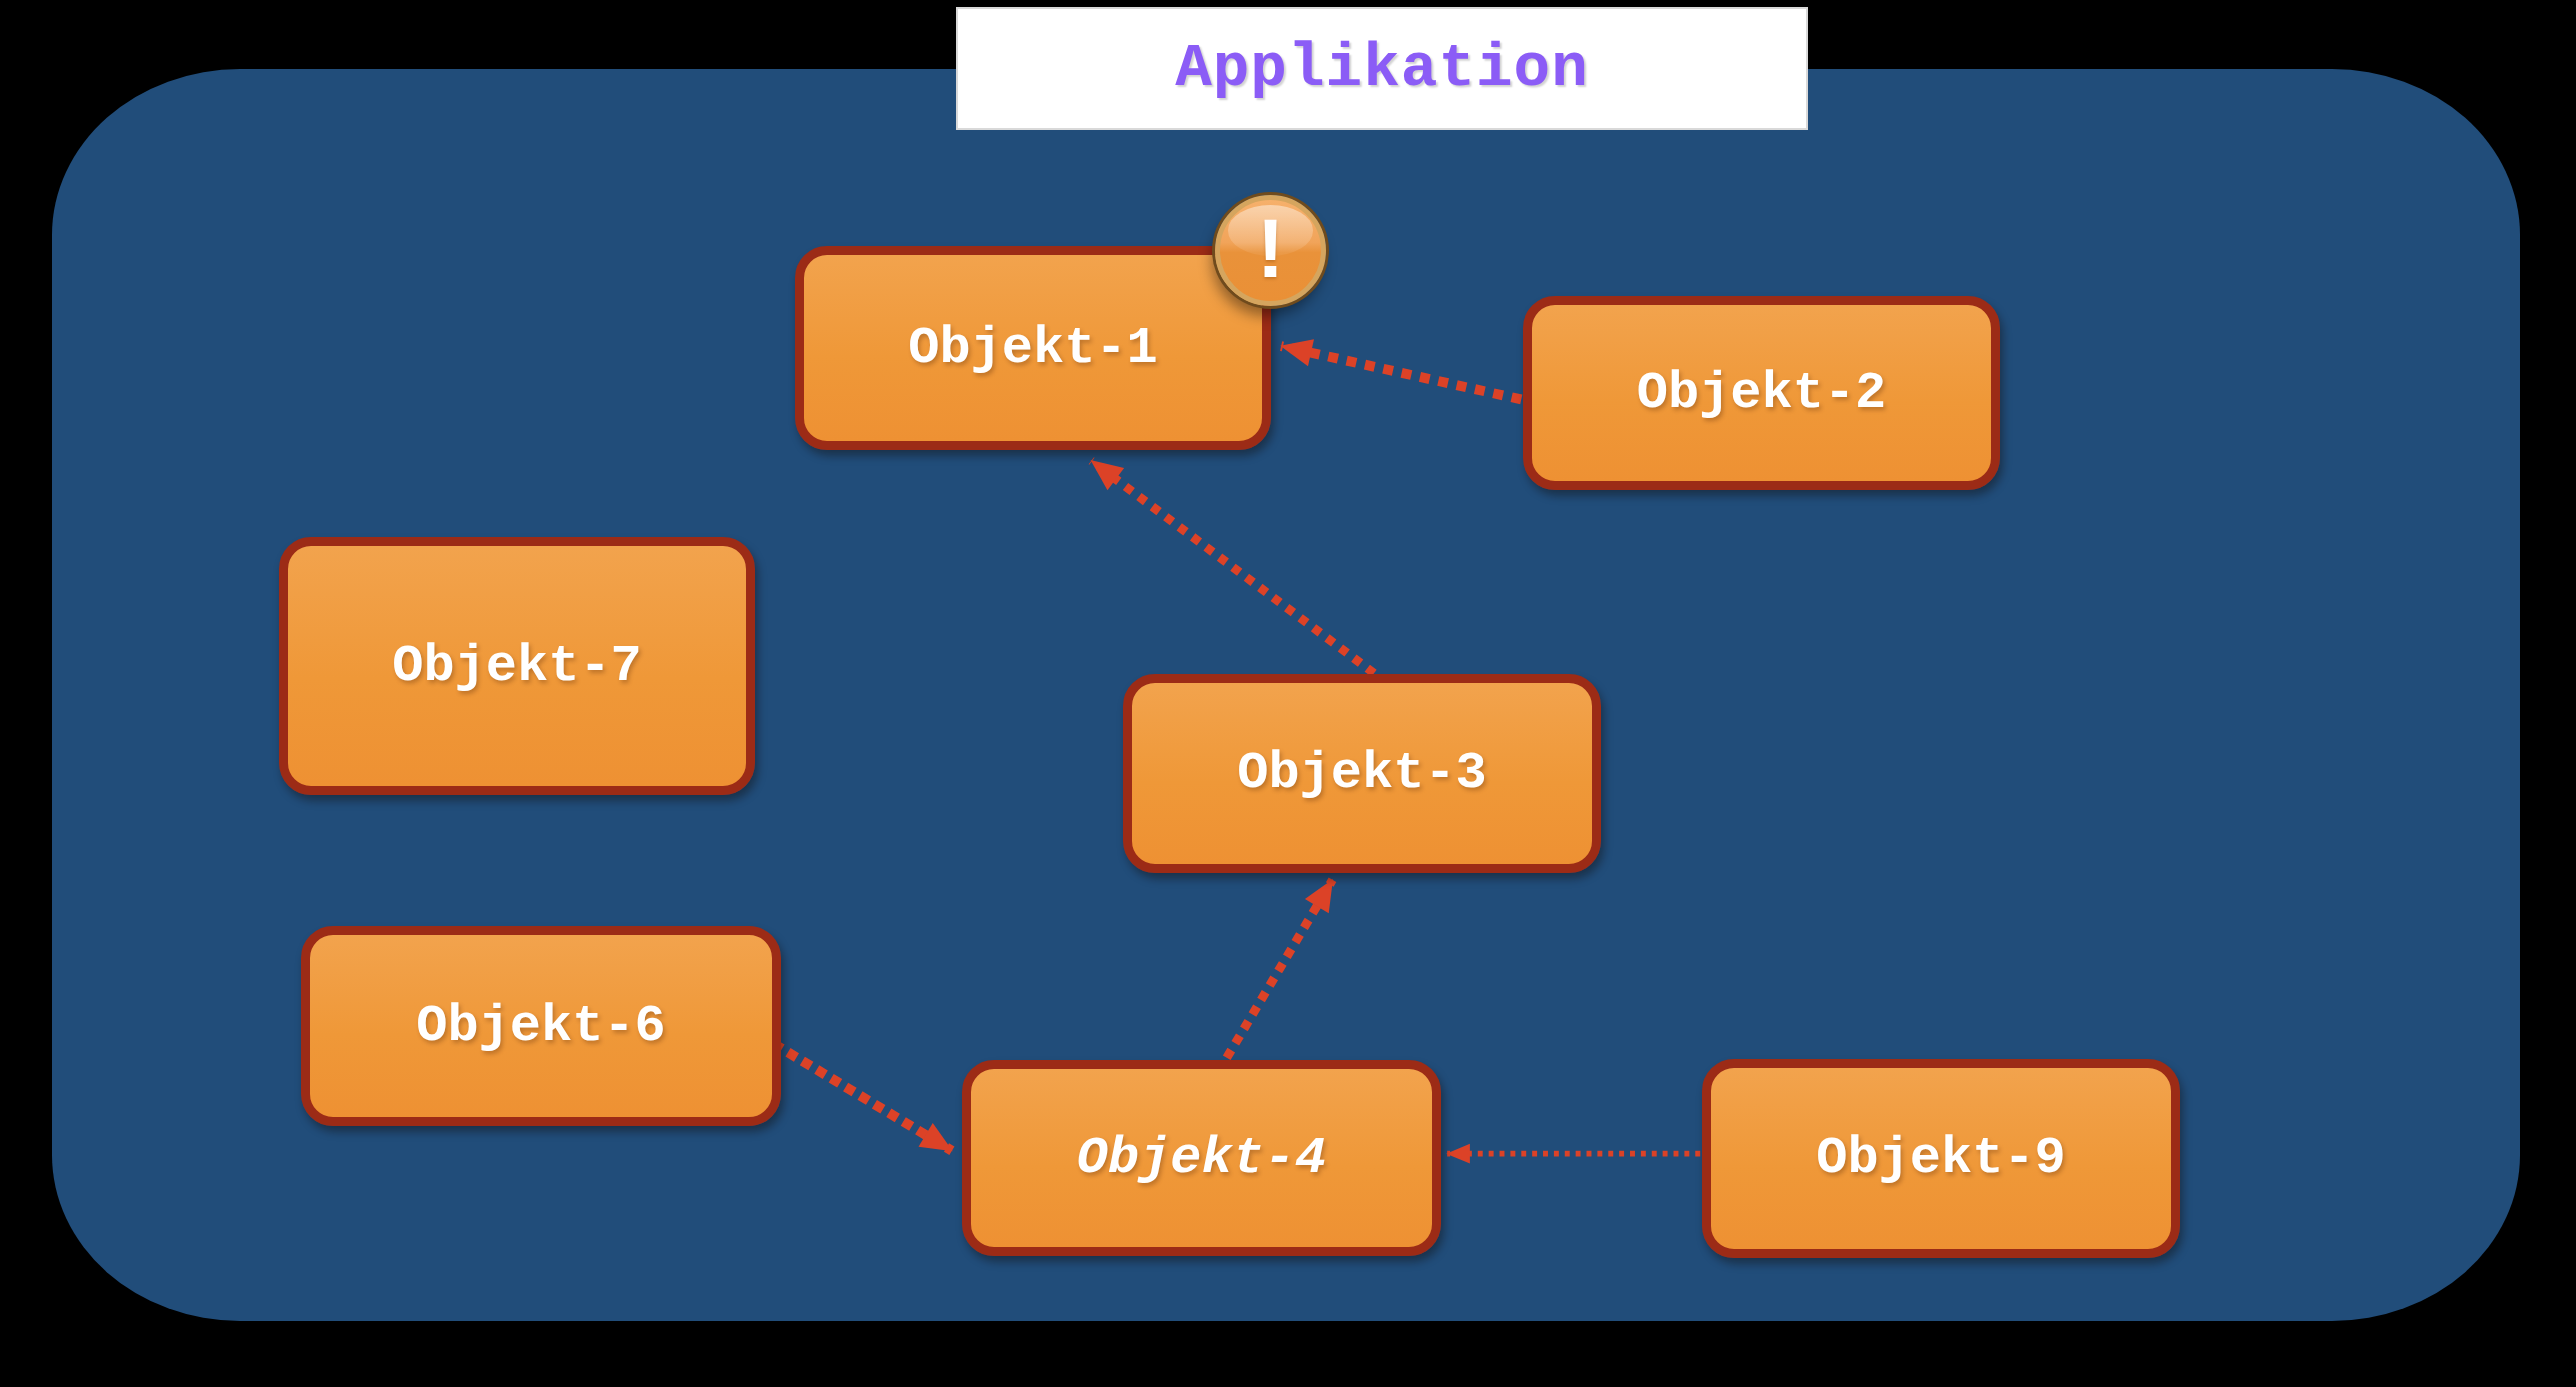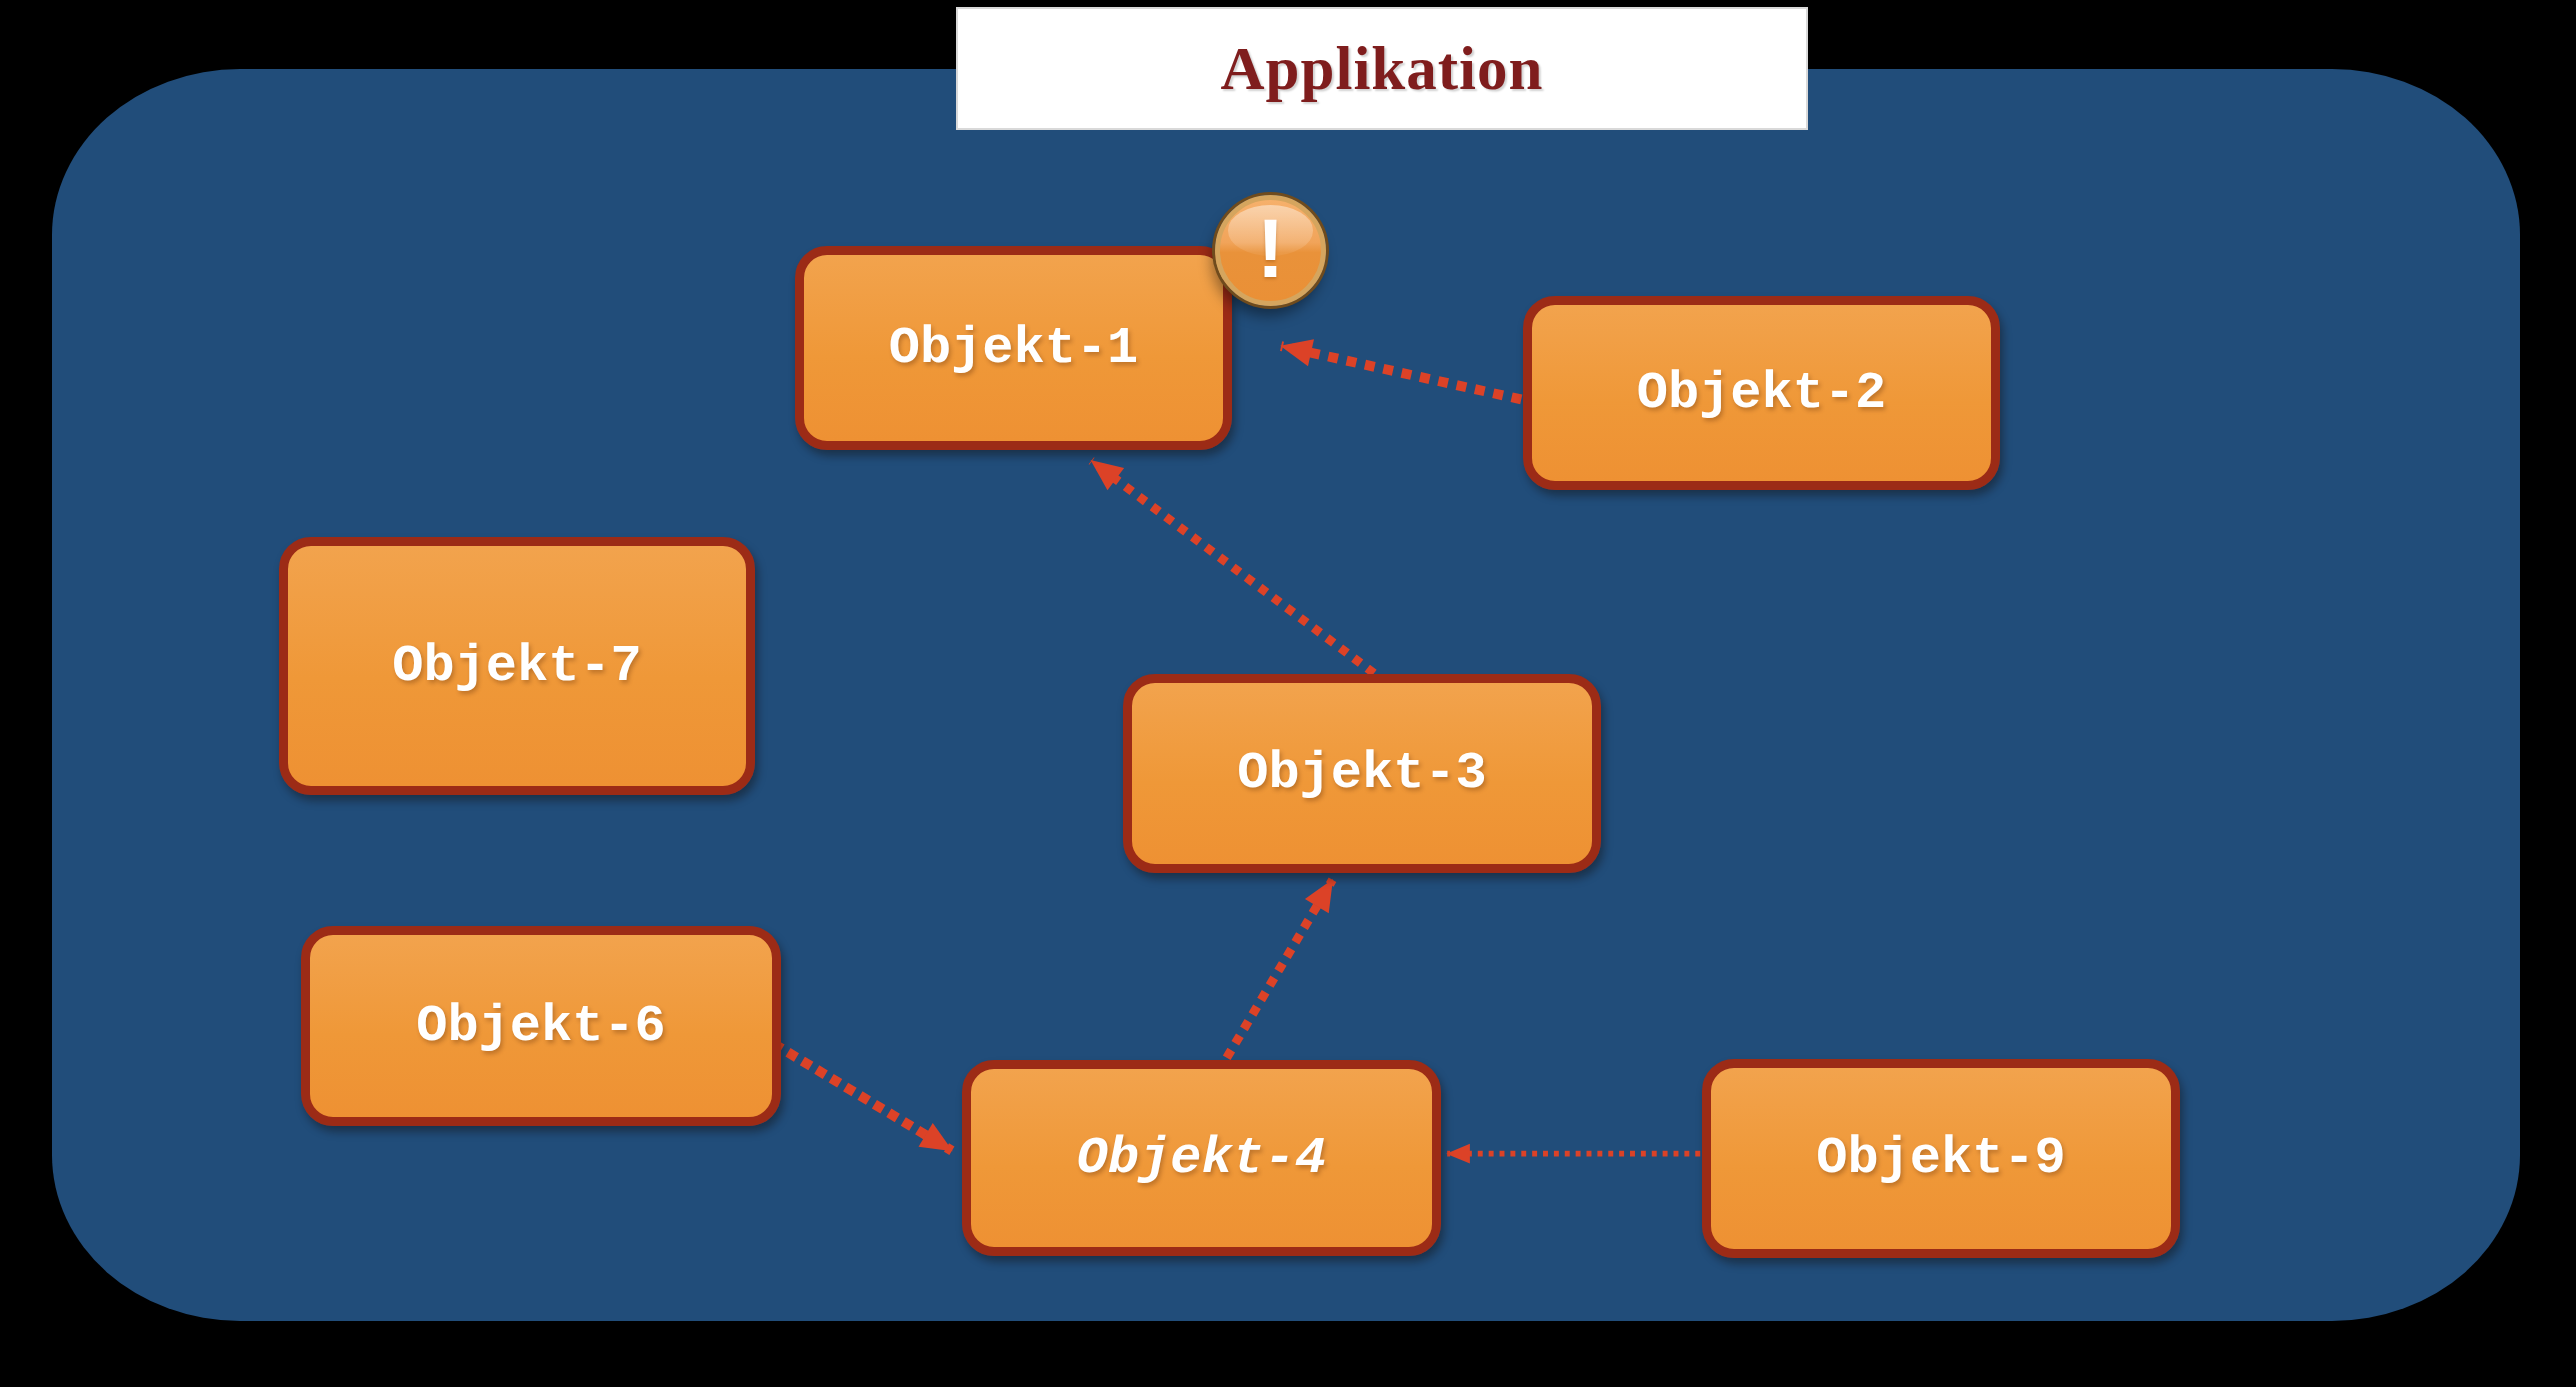--- a/index.html
+++ b/index.html
@@ -36,25 +36,25 @@
     height: 123px;
     background: #FFFFFF;
     border: 2px solid #D9D9D9;
     box-sizing: border-box;
     display: flex;
     align-items: center;
     justify-content: center;
     z-index: 4;
   }
   .title-box .title-text {
-    font-family: Liberation Serif, serif;
+    font-family: Liberation Mono, monospace;
     font-weight: bold;
     font-size: 61px;
     letter-spacing: 1px;
-    color: #7f1d1d;
+    color: #8b5cf6;
     text-shadow: 2px 2px 2px rgba(0,0,0,0.18);
     white-space: nowrap;
   }
 
   
   svg.arrows {
     position: absolute;
     left: 0; top: 0;
     width: 2576px;
     height: 1388px;
@@ -80,21 +80,21 @@
     z-index: 2;
   }
   .node .node-label {
     font-family: "Liberation Mono", monospace;
     font-weight: bold;
     font-size: 52px;
     color: #FFFFFF;
     text-shadow: 2px 3px 4px rgba(70,25,0,0.28);
     white-space: nowrap;
   }
-  .node-1 { left: 795px;  top: 246px;  width: 437px; height: 204px; }
+  .node-1 { left: 795px;  top: 246px;  width: 476px; height: 204px; }
   .node-2 { left: 1523px; top: 296px;  width: 477px; height: 194px; }
   .node-3 { left: 1123px; top: 674px;  width: 478px; height: 199px; }
   .node-4 { left: 962px;  top: 1060px; width: 479px; height: 196px; font-style: italic; }
   .node-5 { left: 1702px; top: 1059px; width: 478px; height: 199px; }
   .node-6 { left: 276px;  top: 926px;  width: 480px; height: 200px; margin-left: 25px; }
   .node-7 { left: 279px;  top: 537px;  width: 476px; height: 258px; }
 
   
   .warning-badge {
     position: absolute;

